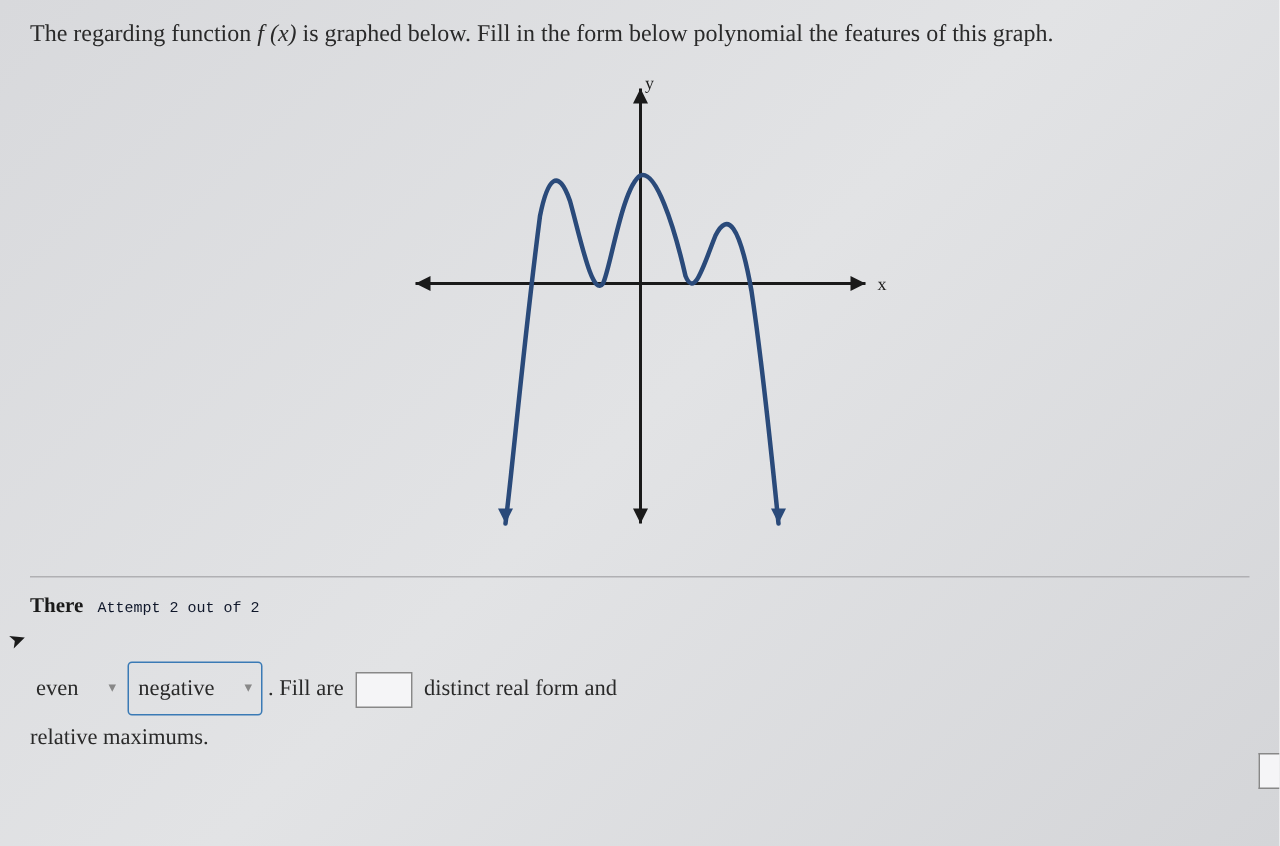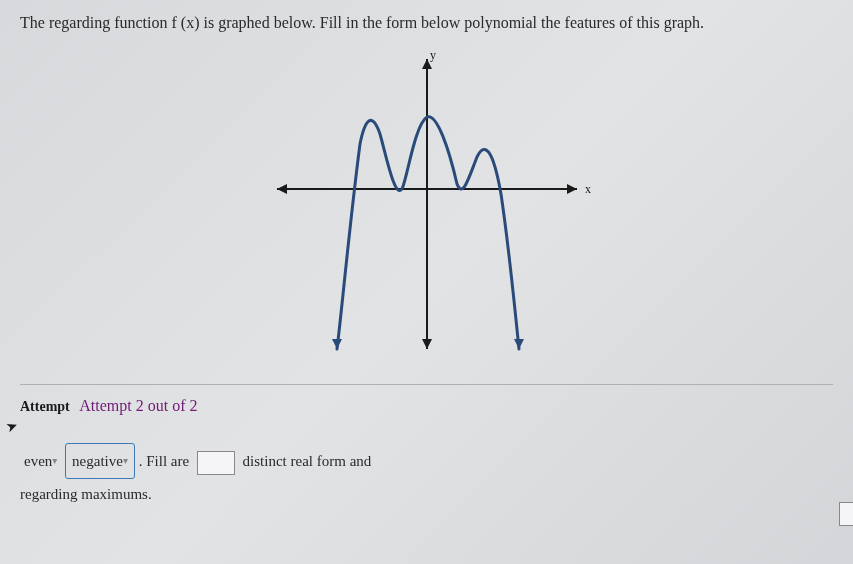--- a/index.html
+++ b/index.html
@@ -16,20 +16,21 @@
       position: relative;
       overflow: hidden;
     }
     .question-text {
       font-size: 16px;
       color: #2a2a2a;
       margin-bottom: 15px;
       line-height: 1.4;
     }
     .question-text .fn {
+      font-style: italic;
     }
     .graph-container {
       width: 100%;
       display: flex;
       justify-content: center;
       margin: 10px 0 20px 0;
     }
     .graph {
       width: 340px;
       height: 310px;
@@ -41,37 +42,38 @@
     }
     .answer-label {
       font-size: 14px;
       color: #3a3a3a;
     }
     .answer-label .bold {
       font-weight: bold;
       color: #1a1a1a;
     }
     .answer-label .attempt {
-      color: #701a75;
-      font-size: 16px;
+      color: #0f172a;
+      font-size: 10px;
       margin-left: 6px;
+      font-family: Liberation Mono, monospace;
     }
     .answer-line {
       margin-top: 28px;
       font-size: 15px;
       color: #2a2a2a;
       line-height: 2;
     }
     .dropdown {
       display: inline-flex;
       align-items: center;
       padding: 2px 4px;
       color: #2a2a2a;
       cursor: pointer;
-      gap: 0;
+      gap: 20px;
     }
     .dropdown.boxed {
       border: 1.5px solid #3a7ab5;
       border-radius: 3px;
       padding: 2px 6px;
       justify-content: space-between;
     }
     .chevron {
       font-size: 10px;
       color: #888;
@@ -137,34 +139,34 @@
 
     <polygon points="80,300 75,290 85,290" fill="#2a4a7a"></polygon>
     <polygon points="262,300 257,290 267,290" fill="#2a4a7a"></polygon>
   </svg>
 </div>
 
 <div class="cursor-arrow">➤</div>
 
 <div class="answer-section">
   <div class="answer-label">
-    <span class="bold">Attempt</span>
+    <span class="bold">There</span>
     <span class="attempt">Attempt 2 out of 2</span>
   </div>
 
   <div class="answer-line">
     <span class="dropdown">
       <span>even</span>
       <span class="chevron">▾</span>
     </span>
     <span class="dropdown boxed">
       <span>negative</span>
       <span class="chevron">▾</span>
     </span>
     <span>. Fill are </span>
     <span class="input-box"></span>
     <span> distinct real form and </span>
     <br>
-    <span>regarding maximums.</span>
+    <span>relative maximums.</span>
   </div>
 </div>
 
 <div class="trailing-box"></div>
 
 </body></html>

